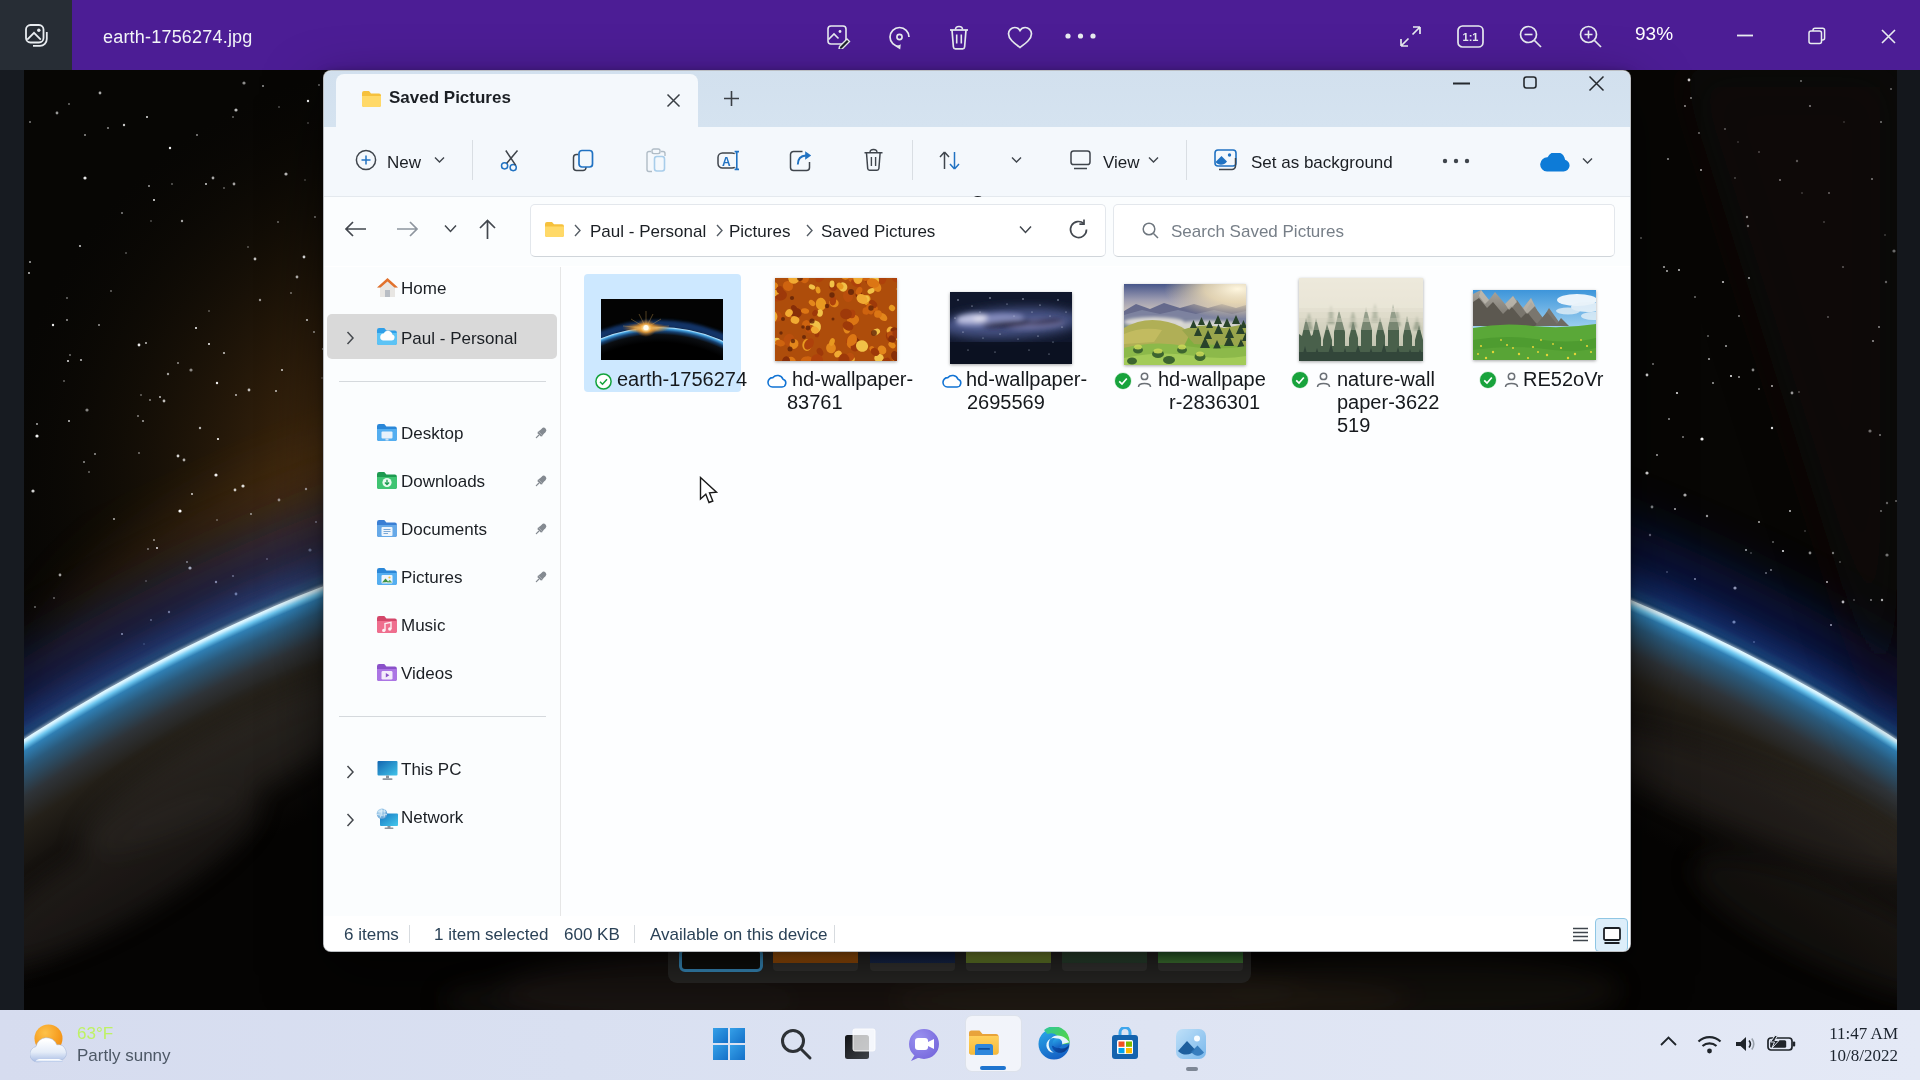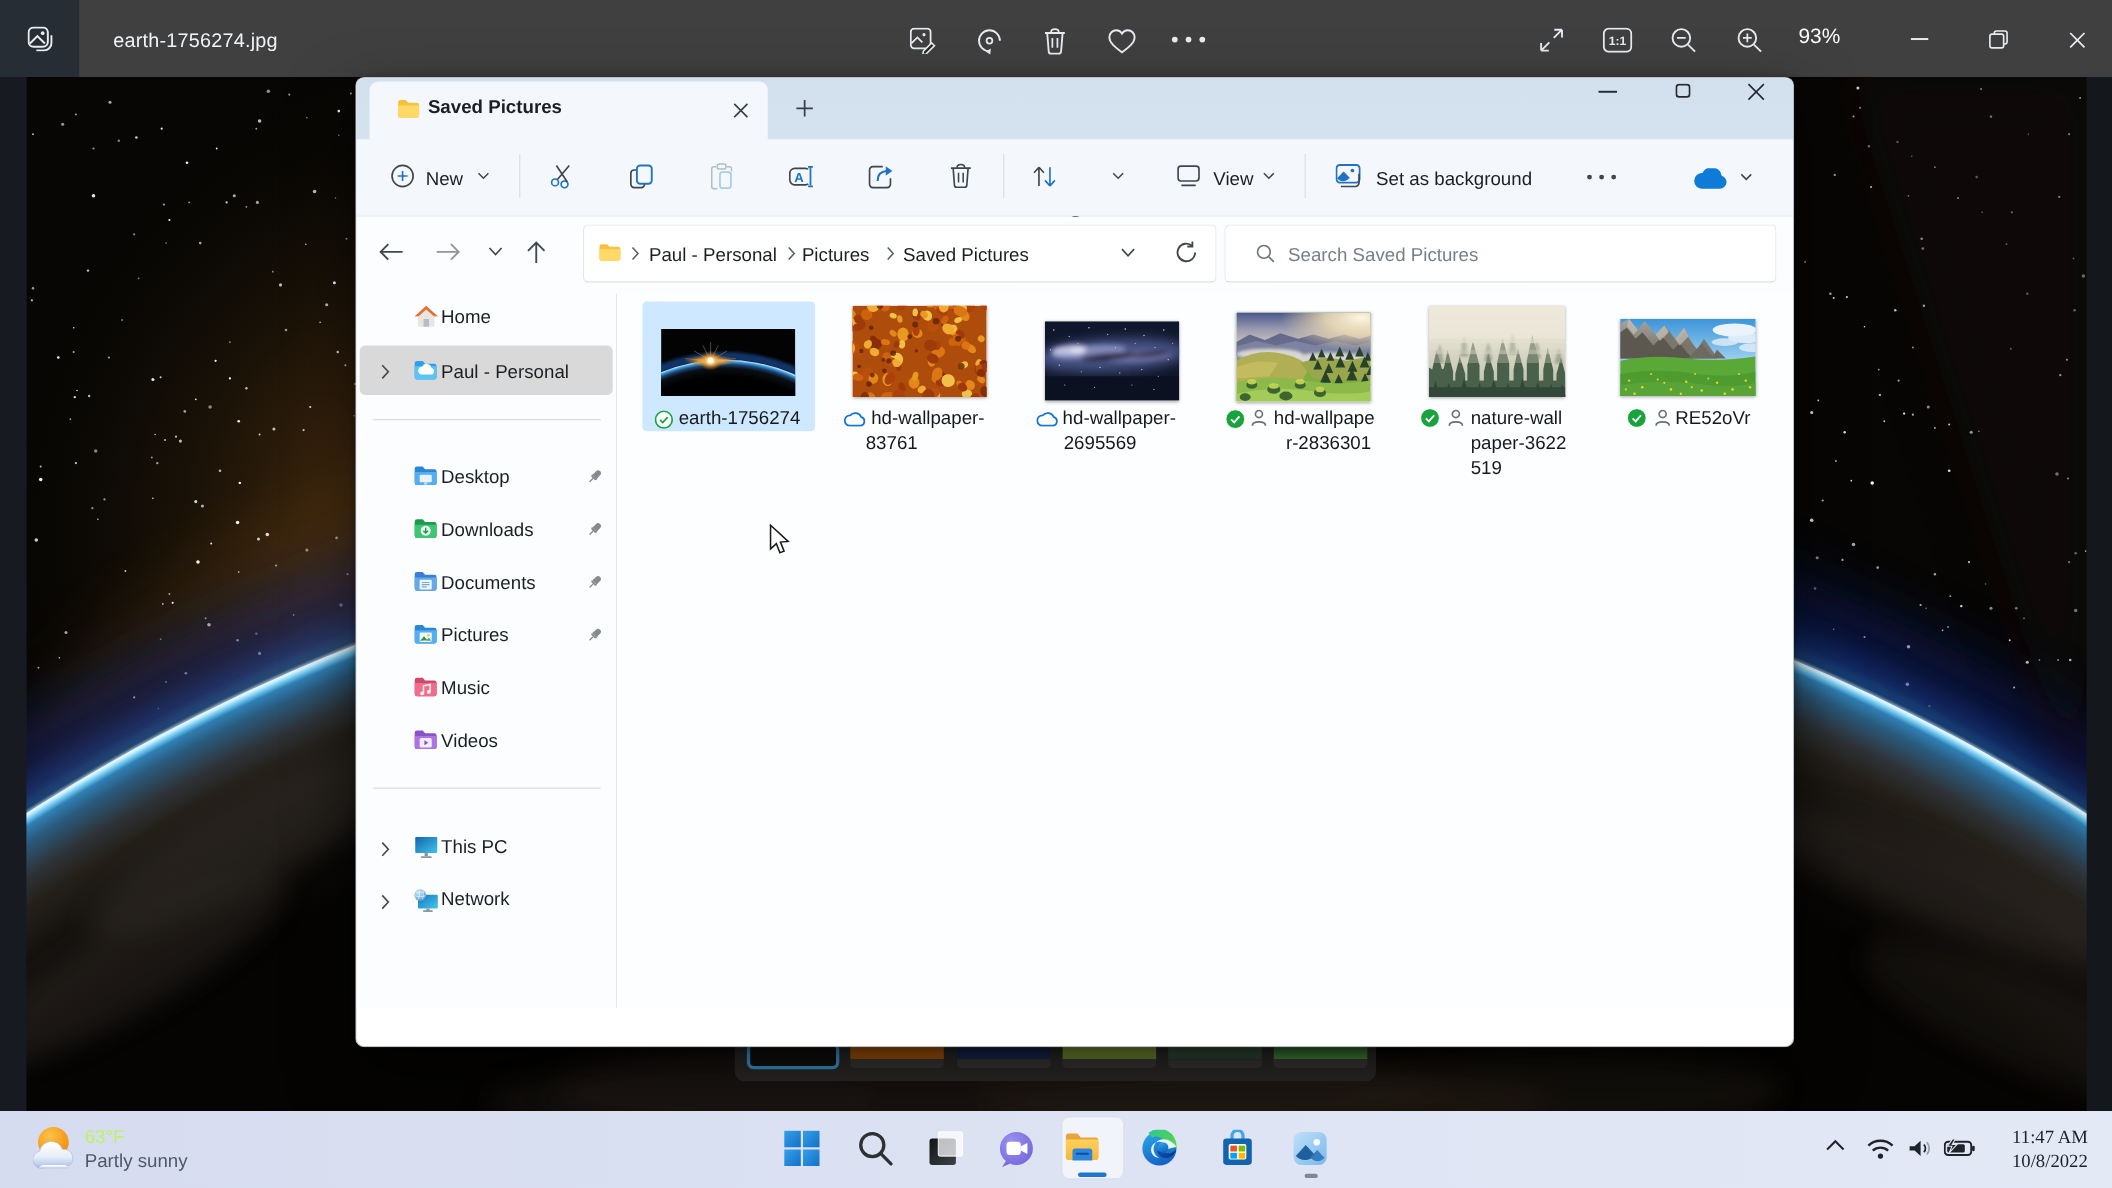--- a/index.html
+++ b/index.html
@@ -1,18 +1,18 @@
 <!DOCTYPE html>
 <html><head><meta charset="utf-8">
 <style>
   * { margin:0; padding:0; box-sizing:border-box; }
   html,body { width:1920px; height:1080px; overflow:hidden; background:#0b0a08; font-family:"Liberation Sans", sans-serif; -webkit-font-smoothing:antialiased; }
   .abs { position:absolute; }
   
-  #ptitle { left:0; top:0; width:1920px; height:70px; background:#404040; color:#e9edf2; }
+  #ptitle { left:0; top:0; width:1920px; height:70px; background:#4c1d95; color:#e9edf2; }
   #ptitle .appbox { position:absolute; left:0; top:0; width:72px; height:70px; background:#272d35; }
   #ptitle .fname { position:absolute; left:103px; top:27px; font-size:18px; color:#f2f5f8; letter-spacing:0.2px; }
   #ptitle .pct { position:absolute; left:1635px; top:23px; font-size:19px; color:#ffffff; }
   
   #taskbar { left:0; top:1010px; width:1920px; height:70px; background:linear-gradient(90deg,#d6dcef 0%,#d9e0f1 30%,#dee4f3 60%,#e4e9f6 100%); }
   #weather { position:absolute; left:30px; top:1024px; width:220px; height:44px; }
   #weather .t1 { position:absolute; left:47px; top:0px; font-size:17px; color:#bef264; }
   #weather .t2 { position:absolute; left:47px; top:22px; font-size:17px; color:#4d5866; }
   #fe-pill { position:absolute; left:965px; top:1015px; width:57px; height:57px; background:rgba(255,255,255,0.62); border:1px solid rgba(160,170,190,0.25); border-radius:7px; }
   #fe-line { position:absolute; left:980px; top:1066px; width:26px; height:4px; border-radius:2px; background:#1f74cf; }
@@ -27,21 +27,21 @@
   #toolbar { position:absolute; left:0; top:56px; width:100%; height:70px; background:#f4f8fc; border-bottom:1px solid #e4e9ee; }
   .tbtext { position:absolute; top:26px; font-size:17px; color:#1b1f24; }
   .tbsep { position:absolute; top:13px; width:1px; height:40px; background:#d9dee3; }
   #navrow { position:absolute; left:0; top:126px; width:100%; height:69px; background:#fbfdfe; }
   .navbox { position:absolute; top:7px; height:53px; background:#ffffff; border:1px solid #e3e7ec; border-bottom-color:#d0d5da; border-radius:5px; }
   #sidebar { position:absolute; left:0; top:196px; width:237px; height:649px; background:#fbfdfe; }
   .sbitem { position:absolute; left:77px; font-size:17px; color:#1b1f24; }
   #content { position:absolute; left:237px; top:196px; width:1071px; height:649px; background:#fdfeff; }
   #statusbar { position:absolute; left:0; top:845px; width:100%; height:37px; background:#ffffff;  font-size:17px; color:#2b4257; }
   .stsep { position:absolute; top:9px; width:1px; height:18px; background:#d7dbdf; }
-  .fitem { position:absolute; font-size:17px; color:#16191d; }
+  .fitem { position:absolute; font-size:20px; color:#16191d; }
   .flabel { line-height:23px; }
 </style></head>
 <body>
 
 <svg class="abs" style="left:0;top:0" width="1920" height="1080" viewBox="0 0 1920 1080">
   <defs>
     <radialGradient id="earthbody" gradientUnits="userSpaceOnUse" cx="960" cy="2200" r="1735">
       <stop offset="0.88" stop-color="#050403"></stop>
       <stop offset="0.935" stop-color="#14110e"></stop>
       <stop offset="0.958" stop-color="#242019"></stop>
@@ -1131,20 +1131,37 @@
 <svg class="abs" style="left:918px;top:104px" width="18" height="18" viewBox="0 0 18 18">
 <circle cx="9" cy="9" r="8.5" fill="#18a33c" stroke="#ffffff" stroke-width="0.8"></circle>
 <path d="M5.2 9.3 L8 12 L12.8 6.5" fill="none" stroke="#ffffff" stroke-width="1.7"></path>
       </svg>
 <svg class="abs" style="left:943px;top:105px" width="15" height="16" viewBox="0 0 15 16">
 <circle cx="7.5" cy="4.4" r="3.2" fill="none" stroke="#6b7076" stroke-width="1.5"></circle>
 <path d="M1.5 15 c0 -4.6 12 -4.6 12 0" fill="none" stroke="#6b7076" stroke-width="1.5"></path>
       </svg>
 <div class="fitem flabel" style="left:962px;top:101px;text-align:left;">RE52oVr</div>
   </div>
+  <div id="statusbar">
+    <div class="abs" style="left:20px;top:9px;">6 items</div>
+<div class="stsep" style="left:85px;"></div>
+<div class="abs" style="left:110px;top:9px;">1 item selected</div>
+<div class="abs" style="left:240px;top:9px;">600 KB</div>
+<div class="stsep" style="left:310px;"></div>
+<div class="abs" style="left:326px;top:9px;">Available on this device</div>
+<div class="stsep" style="left:510px;"></div>
+<svg class="abs" style="left:1248px;top:10px" width="17" height="16" viewBox="0 0 17 16">
+<path d="M1 2.5 h15 M1 6.5 h15 M1 10.5 h15 M1 14.5 h15" stroke="#3f454c" stroke-width="1.5"></path>
+      </svg>
+<div class="abs" style="left:1271px;top:2px;width:33px;height:34px;border:1.5px solid #8fc6e4;border-radius:4px;background:#ddeefa;"></div>
+<svg class="abs" style="left:1279px;top:11px" width="18" height="17" viewBox="0 0 18 17">
+<rect x="1" y="1" width="16" height="12" rx="1.5" fill="#ffffff" stroke="#1b1f24" stroke-width="1.8"></rect>
+<path d="M1.5 16 h15" stroke="#1b1f24" stroke-width="1.8"></path>
+      </svg>
+  </div>
 </div>
 
 <div id="taskbar" class="abs"></div>
 <div id="fe-pill"></div>
 <div id="weather">
   <svg class="abs" style="left:0px;top:0px" width="42" height="42" viewBox="0 0 42 42">
 <defs>
         <radialGradient id="wsun" cx="0.38" cy="0.3" r="0.85">
           <stop offset="0" stop-color="#fdc24a"></stop>
           <stop offset="0.55" stop-color="#f7a023"></stop>

